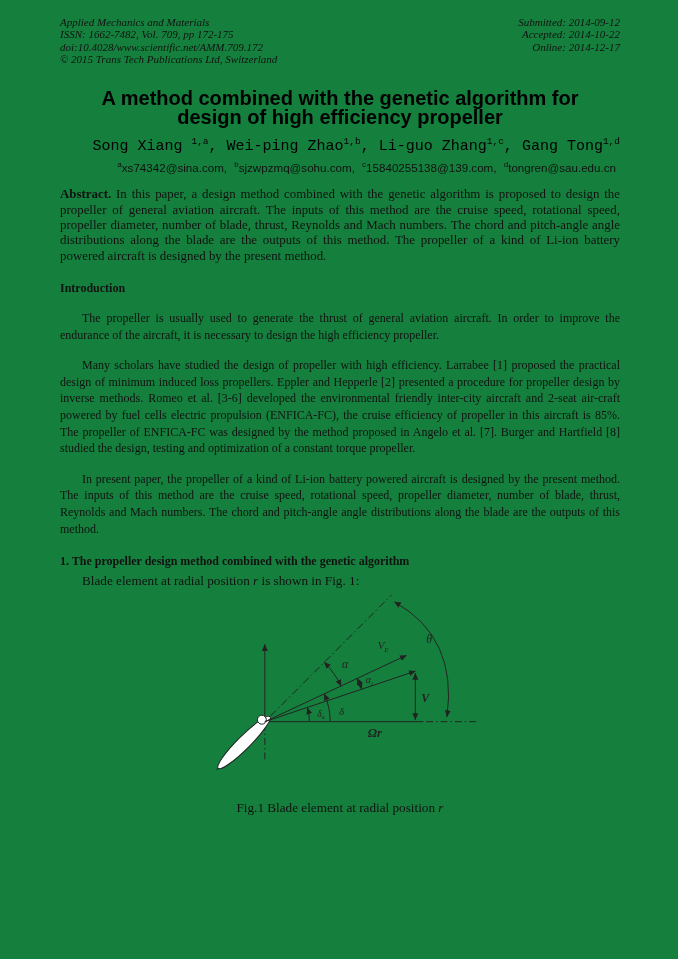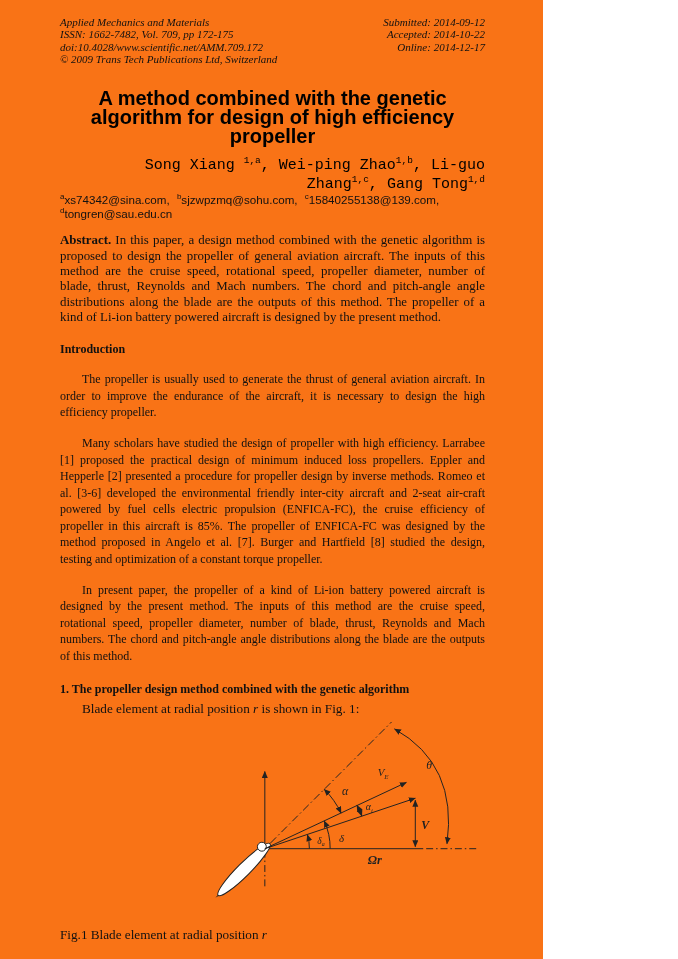--- a/index.html
+++ b/index.html
@@ -1,19 +1,19 @@
 <!DOCTYPE html>
 <html><head>
 <meta charset="utf-8">
 <style>
   html,body{margin:0;padding:0;background:#ffffff;}
   .page{
     position:relative;
-    width:543px;height:959px;
-    background:#f97316;
+    width:678px;height:959px;
+    background:#15803d;
     box-sizing:border-box;
     padding:16px 58px 0 60px;
     font-family:"Liberation Serif", serif;
     color:#111;
     overflow:hidden;
   }
   
   .hdr{display:flex;justify-content:space-between;font-style:italic;font-size:11px;line-height:12.4px;}
   .hdr-left,.hdr-right{white-space:nowrap;}
   .hdr-right{text-align:right;}
@@ -28,53 +28,53 @@
     font-family:Liberation Mono, monospace;font-size:15px;color:#000;
   }
   .authors sup{font-size:9.5px;}
   .author-sep{margin-right:9px;}
   .affil{
     margin:8px auto 0 auto;max-width:548px;text-align:center;
     font-family:"Liberation Sans", sans-serif;font-size:11.6px;line-height:14px;
   }
   .affil sup,.emails sup{font-size:8px;}
   .emails{
-    margin-top:0;text-align:left;
+    margin-top:6px;text-align:right;
     font-family:"Liberation Sans", sans-serif;font-size:11.6px;
   }
   .email-item{margin-right:4px;}
   
   .keywords{
     margin-top:28px;
     font-family:"Liberation Sans", sans-serif;font-size:12.6px;
   }
   .keywords .kw-label{font-weight:bold;}
   
   .abstract{margin-top:13px;font-size:12.9px;line-height:15.3px;text-align:justify;}
   .abstract .ab-label{font-weight:bold;}
   .sec-head{margin-top:17px;font-weight:bold;font-size:12px;}
   .para{margin-top:14px;font-size:12px;line-height:16.6px;text-align:justify;text-indent:22px;}
   .fig-intro{margin-top:4px;font-size:13.2px;line-height:16.6px;text-indent:22px;font-family:Liberation Serif, serif;}
   .var{font-style:italic;}
   
   .figure-wrap{margin-top:3px;margin-left:126px;width:322px;height:198px;}
-  .fig-caption{margin-top:9px;font-size:13.2px;}
+  .fig-caption{margin-top:9px;text-align:center;font-size:13.2px;}
   svg text{font-family:"Liberation Serif", serif;font-style:italic;fill:#222;}
 </style>
 </head>
 <body>
 
 <div class="page">
 
   <div class="hdr">
     <div class="hdr-left">
       <div>Applied Mechanics and Materials</div>
       <div>ISSN: 1662-7482, Vol. 709, pp 172-175</div>
       <div>doi:10.4028/www.scientific.net/AMM.709.172</div>
-      <div>© 2009 Trans Tech Publications Ltd, Switzerland</div>
+      <div>© 2015 Trans Tech Publications Ltd, Switzerland</div>
     </div>
     <div class="hdr-right">
       <div>Submitted: 2014-09-12</div>
       <div>Accepted: 2014-10-22</div>
       <div>Online: 2014-12-17</div>
     </div>
   </div>
 
   <div class="title">A method combined with the genetic algorithm for design of high efficiency propeller</div>
 

